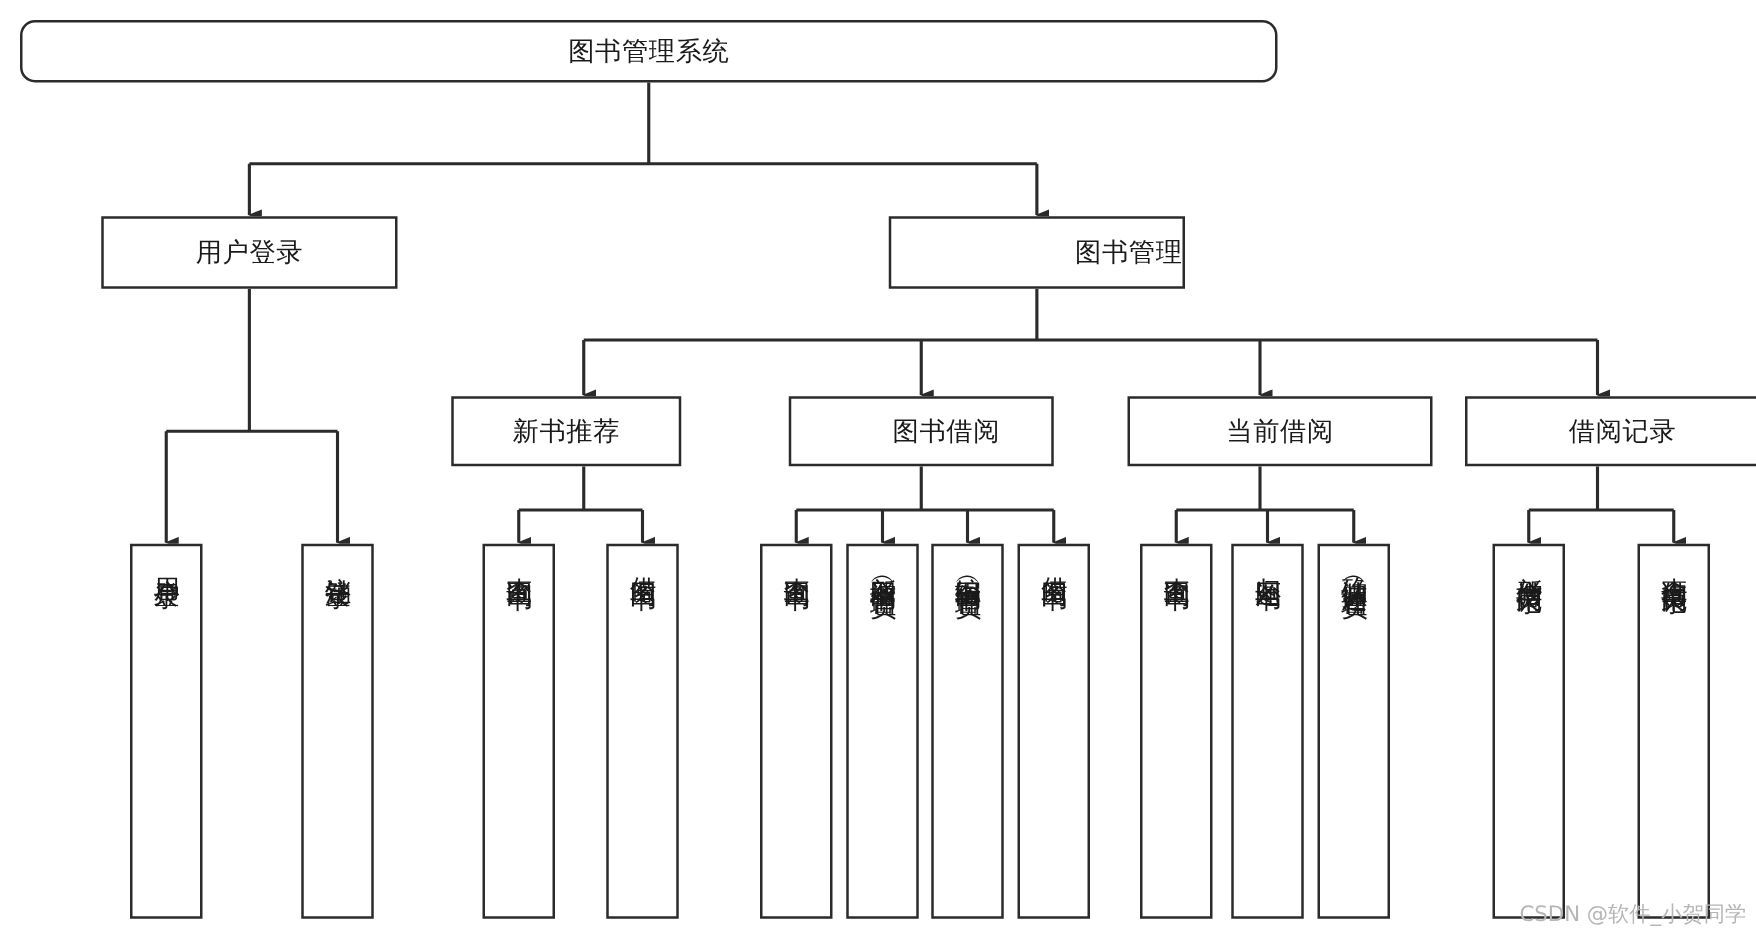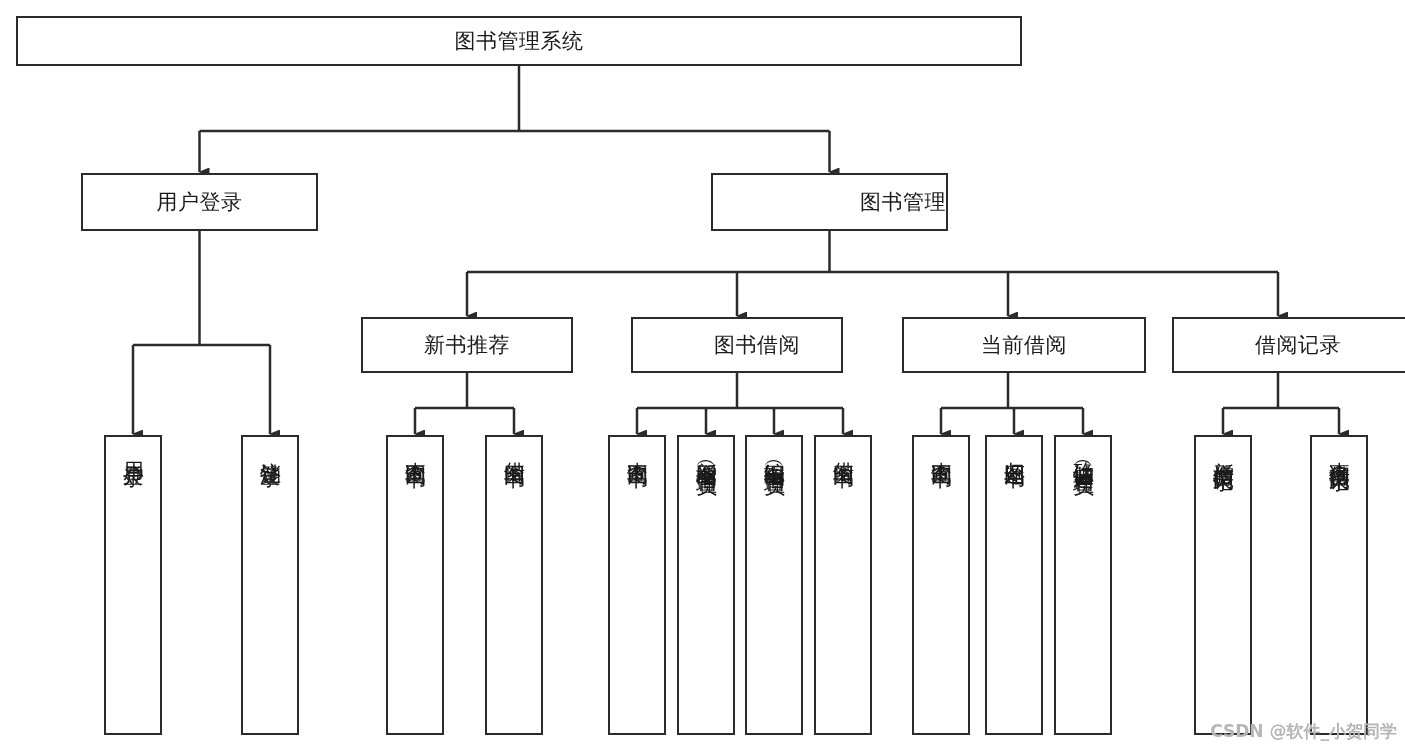--- a/index.html
+++ b/index.html
@@ -59,21 +59,20 @@
   }
   #watermark {
     position: absolute;
     right: 8px;
     bottom: 4px;
     font-size: 17px;
     color: #b6b6b6;
     white-space: nowrap;
     z-index: 5;
     font-family: "DejaVu Sans", "Liberation Sans", sans-serif;
-    font-weight: bold;
   }
 </style>
 </head>
 <body>
 
 <div id="diagram-root">
 
   <svg id="svg-layer" viewBox="0 0 1405 747" xmlns="http://www.w3.org/2000/svg">
     <defs>
       <marker id="arrowhead" markerWidth="9" markerHeight="11" refX="4.5" refY="10" orient="auto" markerUnits="userSpaceOnUse">
@@ -111,30 +110,30 @@
         <line x1="1014" y1="408" x2="1014" y2="434" marker-end="url(#arrowhead)"></line>
         <line x1="1083" y1="408" x2="1083" y2="434" marker-end="url(#arrowhead)"></line>
         <line x1="1278" y1="373" x2="1278" y2="408"></line>
         <line x1="1223" y1="408" x2="1339" y2="408"></line>
         <line x1="1223" y1="408" x2="1223" y2="434" marker-end="url(#arrowhead)"></line>
         <line x1="1339" y1="408" x2="1339" y2="434" marker-end="url(#arrowhead)"></line>
       </g>
   </svg>
 
   <div id="nodes-layer">
-      <div class="node horiz" style="left: 16px; top: 16px; width: 1006px; height: 50px;">
+      <div class="node horiz" style="left: 16px; top: 16px; width: 1006px; height: 50px; border-radius: 12px;">
         <span class="node-label">图书管理系统</span>
       </div>
       <div class="node horiz" style="left: 81px; top: 173px; width: 237px; height: 58px;">
         <span class="node-label">用户登录</span>
       </div>
       <div class="node horiz" style="left: 711px; top: 173px; width: 237px; height: 58px; justify-content: flex-end;">
         <span class="node-label">图书管理</span>
       </div>
-      <div class="node horiz" style="left: 361px; top: 317px; width: 212px; height: 56px;">
+      <div class="node horiz" style="left: 361px; top: 317px; width: 184px; height: 56px;">
         <span class="node-label">新书推荐</span>
       </div>
       <div class="node horiz" style="left: 631px; top: 317px; width: 212px; height: 56px; padding-left: 40px;">
         <span class="node-label">图书借阅</span>
       </div>
       <div class="node horiz" style="left: 902px; top: 317px; width: 244px; height: 56px;">
         <span class="node-label">当前借阅</span>
       </div>
       <div class="node horiz" style="left: 1172px; top: 317px; width: 252px; height: 56px;">
         <span class="node-label">借阅记录</span>

